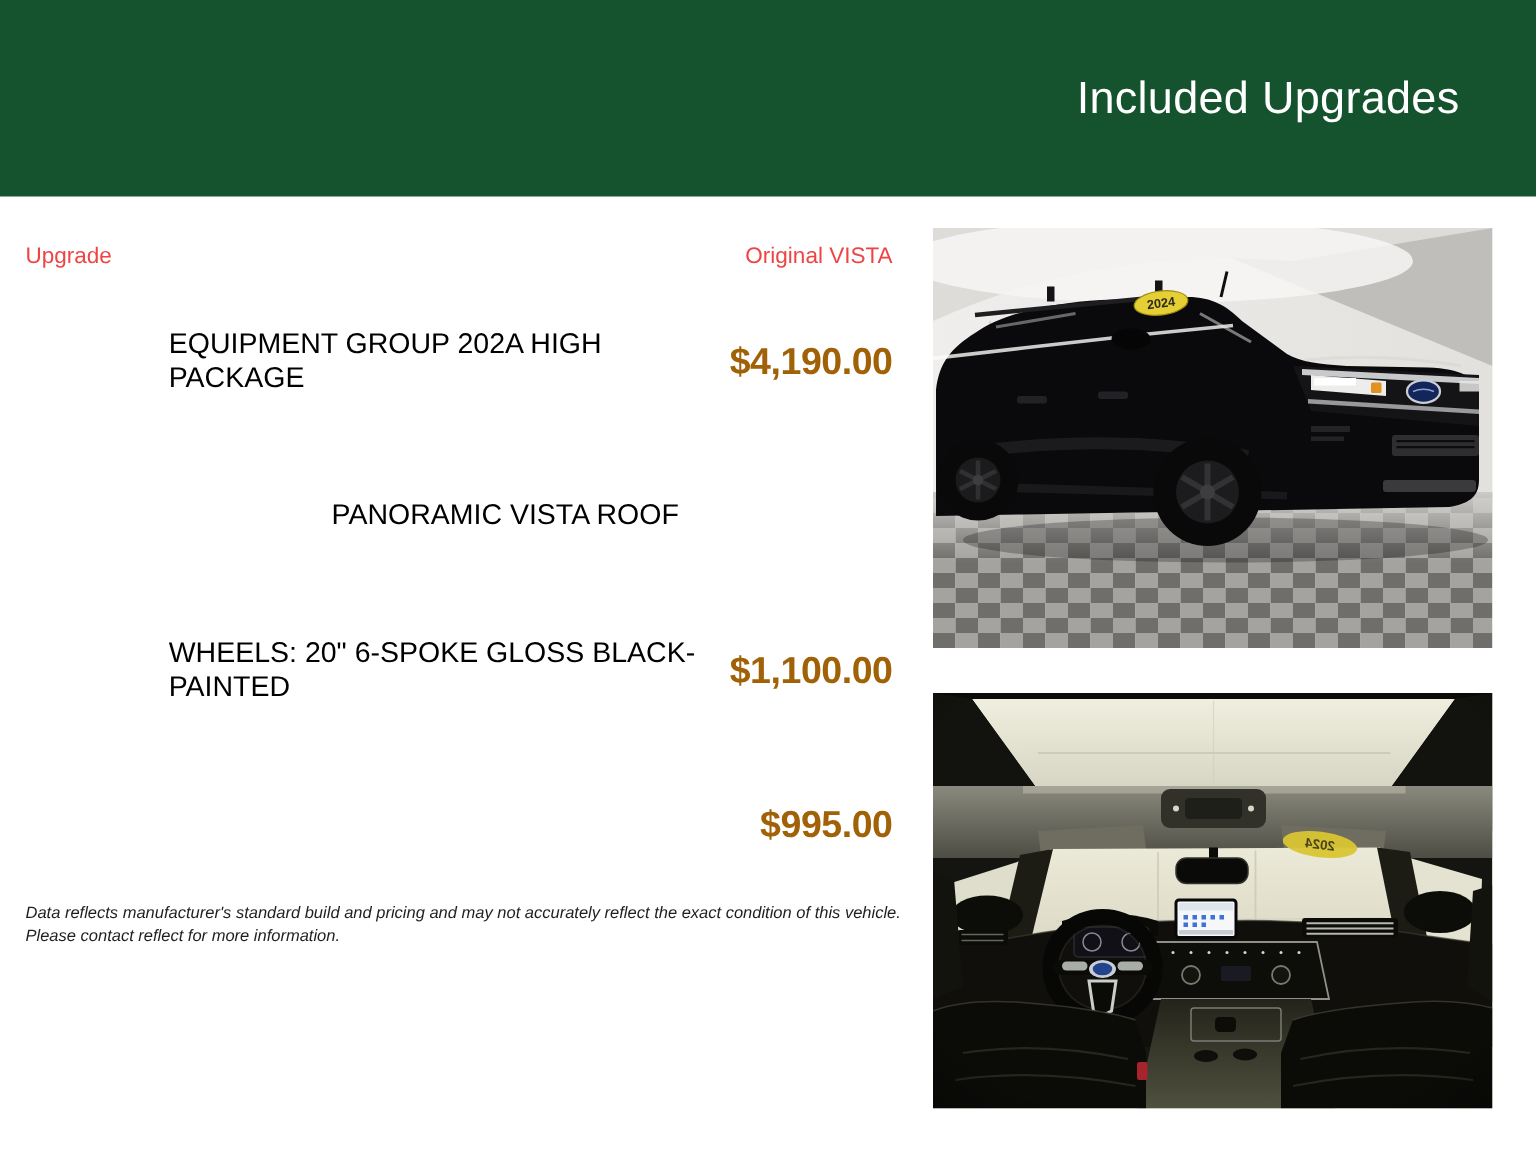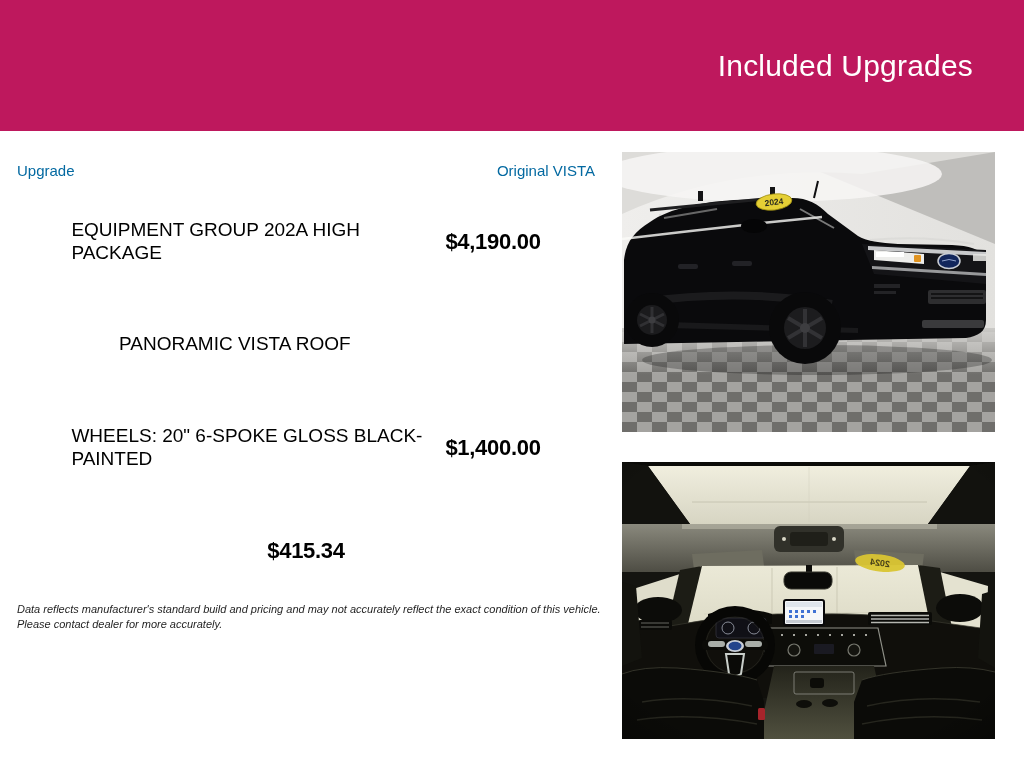--- a/index.html
+++ b/index.html
@@ -5,43 +5,43 @@
   * { margin:0; padding:0; box-sizing:border-box; }
   html,body { background:#ffffff; }
   body { font-family:"Liberation Sans","DejaVu Sans",sans-serif; }
   .page {
     position:relative; width:1024px; height:768px;
     background:#ffffff; overflow:hidden;
   }
   
   .header {
     position:absolute; left:0; top:0; width:1024px; height:131px;
-    background:#be185d; display:flex; align-items:center; justify-content:flex-end;
+    background:#14532d; display:flex; align-items:center; justify-content:flex-end;
     padding-right:51px;
   }
   .header-title {
     color:#ffffff; font-size:30px; font-weight:400; letter-spacing:.2px;
   }
   
   .content {
     position:absolute; left:17px; top:162px; width:578px;
   }
   .cols {
     display:flex; justify-content:space-between; align-items:baseline;
-    color:#0369a1; font-size:15px; height:18px;
+    color:#ef4444; font-size:15px; height:18px;
   }
   .rows { margin-top:10px; }
   .row {
-    height:103px; display:flex; align-items:center; justify-content:center;
+    height:103px; display:flex; align-items:center; justify-content:flex-end;
   }
   .row-name {
     width:374px; font-size:19px; line-height:1.18; color:#000000;
   }
   .row-price {
-    font-size:22px; font-weight:700; color:#000000; white-space:nowrap;
+    font-size:25px; font-weight:700; color:#a16207; white-space:nowrap;
     text-align:right; letter-spacing:-0.3px;
   }
   .disclaimer {
     margin-top:0; width:600px; font-size:11px; font-style:italic;
     color:#1f1f1f; line-height:1.32;
   }
   
   .photo {
     position:absolute; left:622px; width:373px; overflow:hidden; background:#e9e8e6;
   }
@@ -66,29 +66,29 @@
     <div class="rows">
       <div class="row">
         <div class="row-name">EQUIPMENT GROUP 202A HIGH PACKAGE</div>
         <div class="row-price">$4,190.00</div>
       </div>
       <div class="row">
         <div class="row-name">PANORAMIC VISTA ROOF</div>
       </div>
       <div class="row">
         <div class="row-name">WHEELS: 20" 6-SPOKE GLOSS BLACK-PAINTED</div>
-        <div class="row-price">$1,400.00</div>
+        <div class="row-price">$1,100.00</div>
       </div>
       <div class="row">
-        <div class="row-price">$415.34</div>
+        <div class="row-price">$995.00</div>
       </div>
     </div>
     <div class="disclaimer">
       <div>Data reflects manufacturer's standard build and pricing and may not accurately reflect the exact condition of this vehicle.</div>
-      <div>Please contact dealer for more accurately.</div>
+      <div>Please contact reflect for more information.</div>
     </div>
   </div>
 
   <div class="photo exterior" title="Black SUV exterior, front three-quarter view in showroom">
     <svg width="373" height="280" viewBox="0 0 373 280">
       <defs>
         <pattern id="chk" width="30" height="20" patternUnits="userSpaceOnUse">
           <rect x="0" y="0" width="15" height="10" fill="#a4a3a0"></rect>
           <rect x="15" y="0" width="15" height="10" fill="#6f6e6b"></rect>
           <rect x="0" y="10" width="15" height="10" fill="#6f6e6b"></rect>

